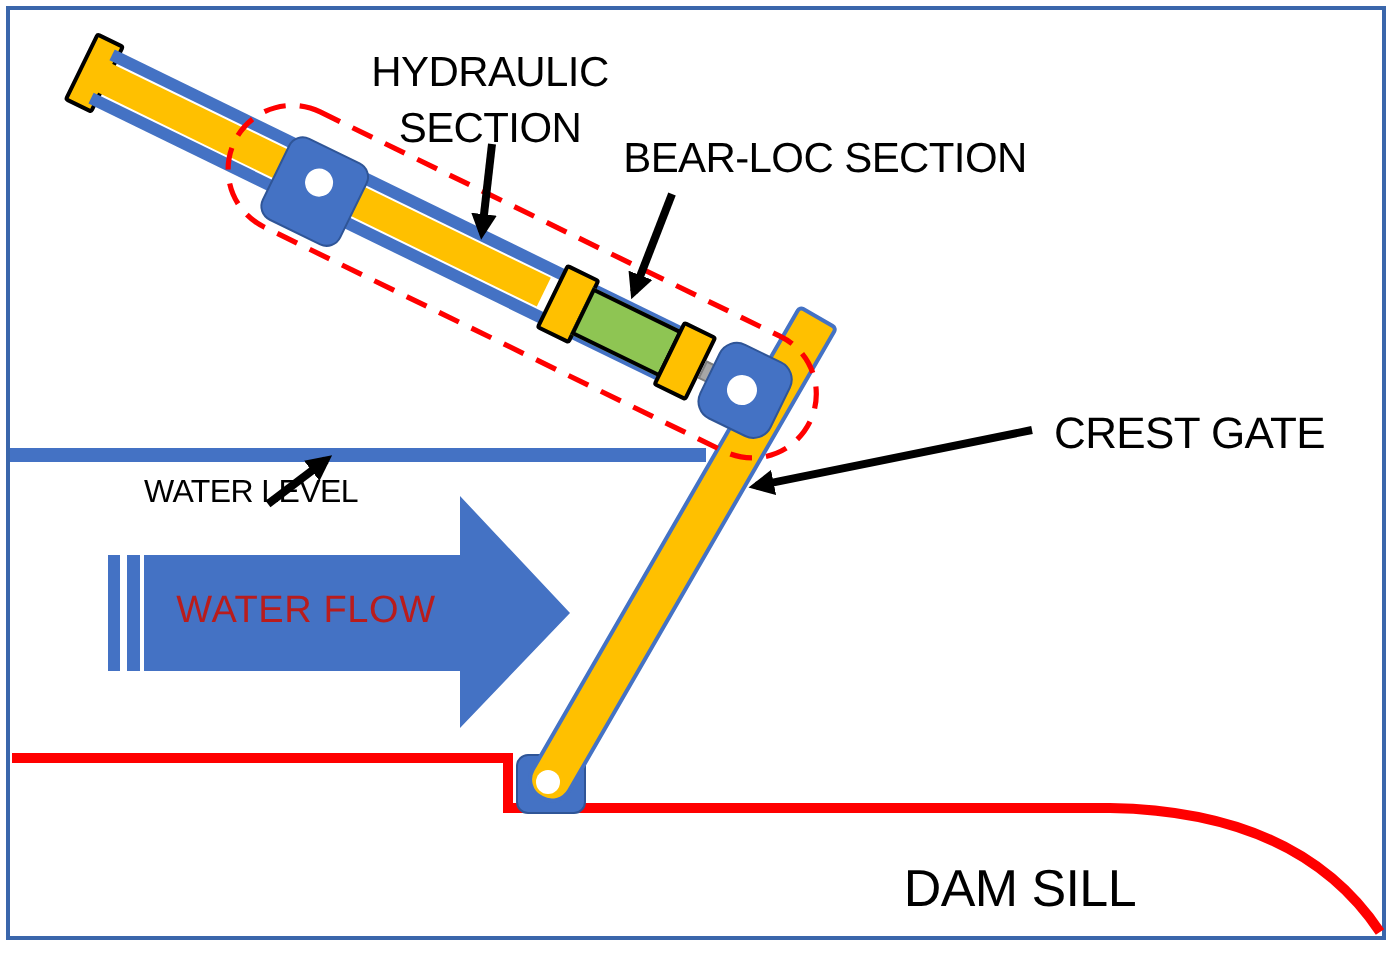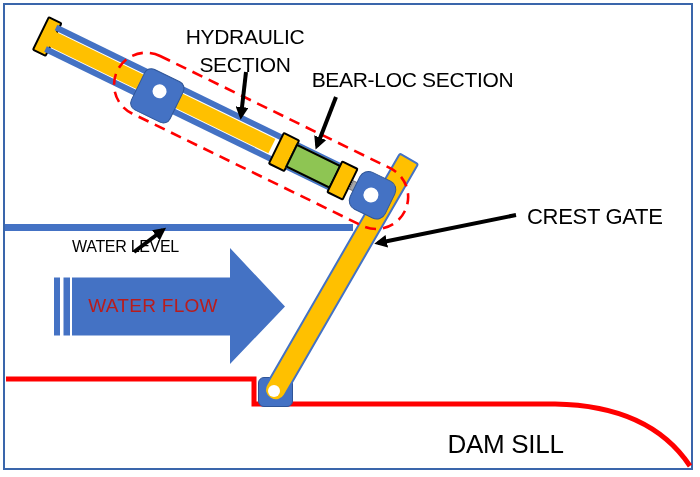--- a/index.html
+++ b/index.html
@@ -36,21 +36,21 @@
   #cyl-dash-svg{position:absolute;left:0;top:0;overflow:visible;}
   
   #arrows-svg{left:0;top:0;z-index:7;}
   
   .lbl{position:absolute;z-index:8;letter-spacing:-0.3px;white-space:nowrap;}
   #lbl-hyd{left:150px;top:23px;width:190px;text-align:center;font-size:21px;line-height:28px;}
   #lbl-bearloc{left:310px;top:68px;width:205px;text-align:center;font-size:21px;}
   #lbl-crest{left:527px;top:204px;font-size:22px;}
   #lbl-wlevel{left:24px;top:238px;font-size:16px;margin-left:48px;}
   #lbl-wflow{left:75px;top:295px;width:156px;text-align:center;font-size:19px;color:#b91c1c;letter-spacing:0.3px;}
-  #lbl-damsill{left:443px;top:429px;width:125px;text-align:center;font-size:26px;}
+  #lbl-damsill{left:443px;top:429px;width:125px;text-align:right;font-size:26px;}
 </style>
 </head>
 <body>
 
 <div id="stage">
 
   <div id="frame" class="abs"></div>
 
   <div id="water-level-bar" class="abs"></div>
 

